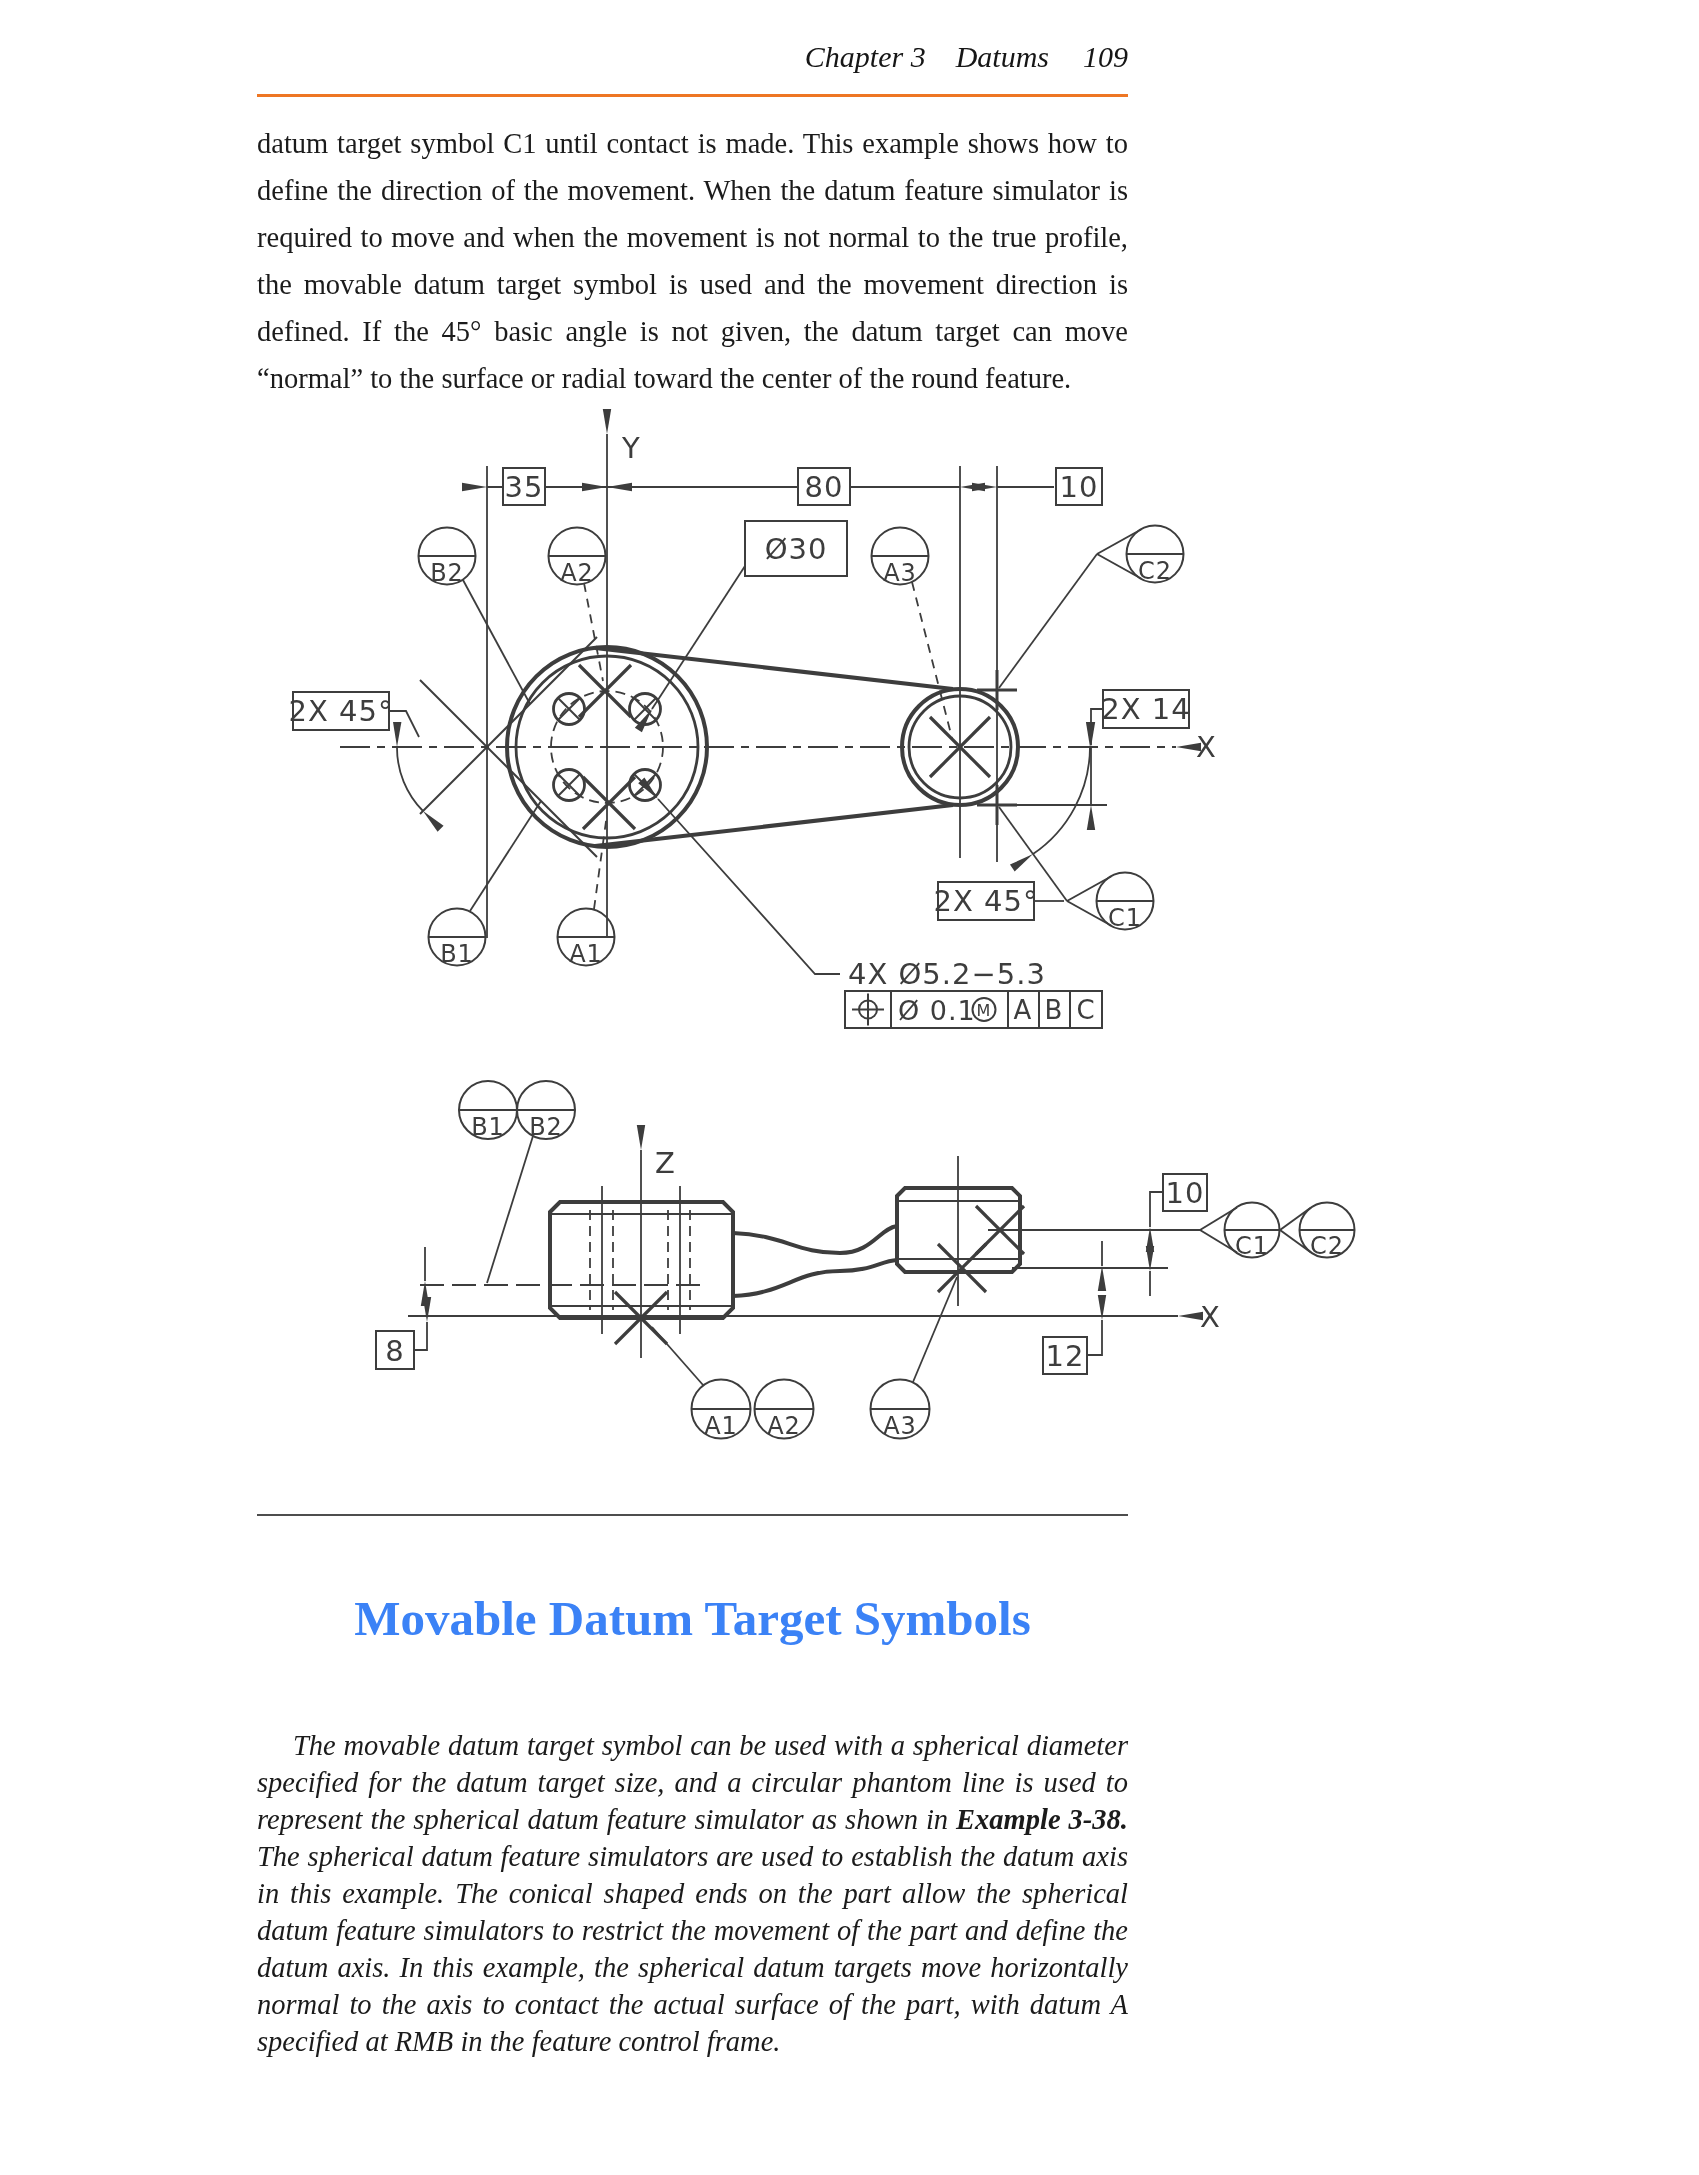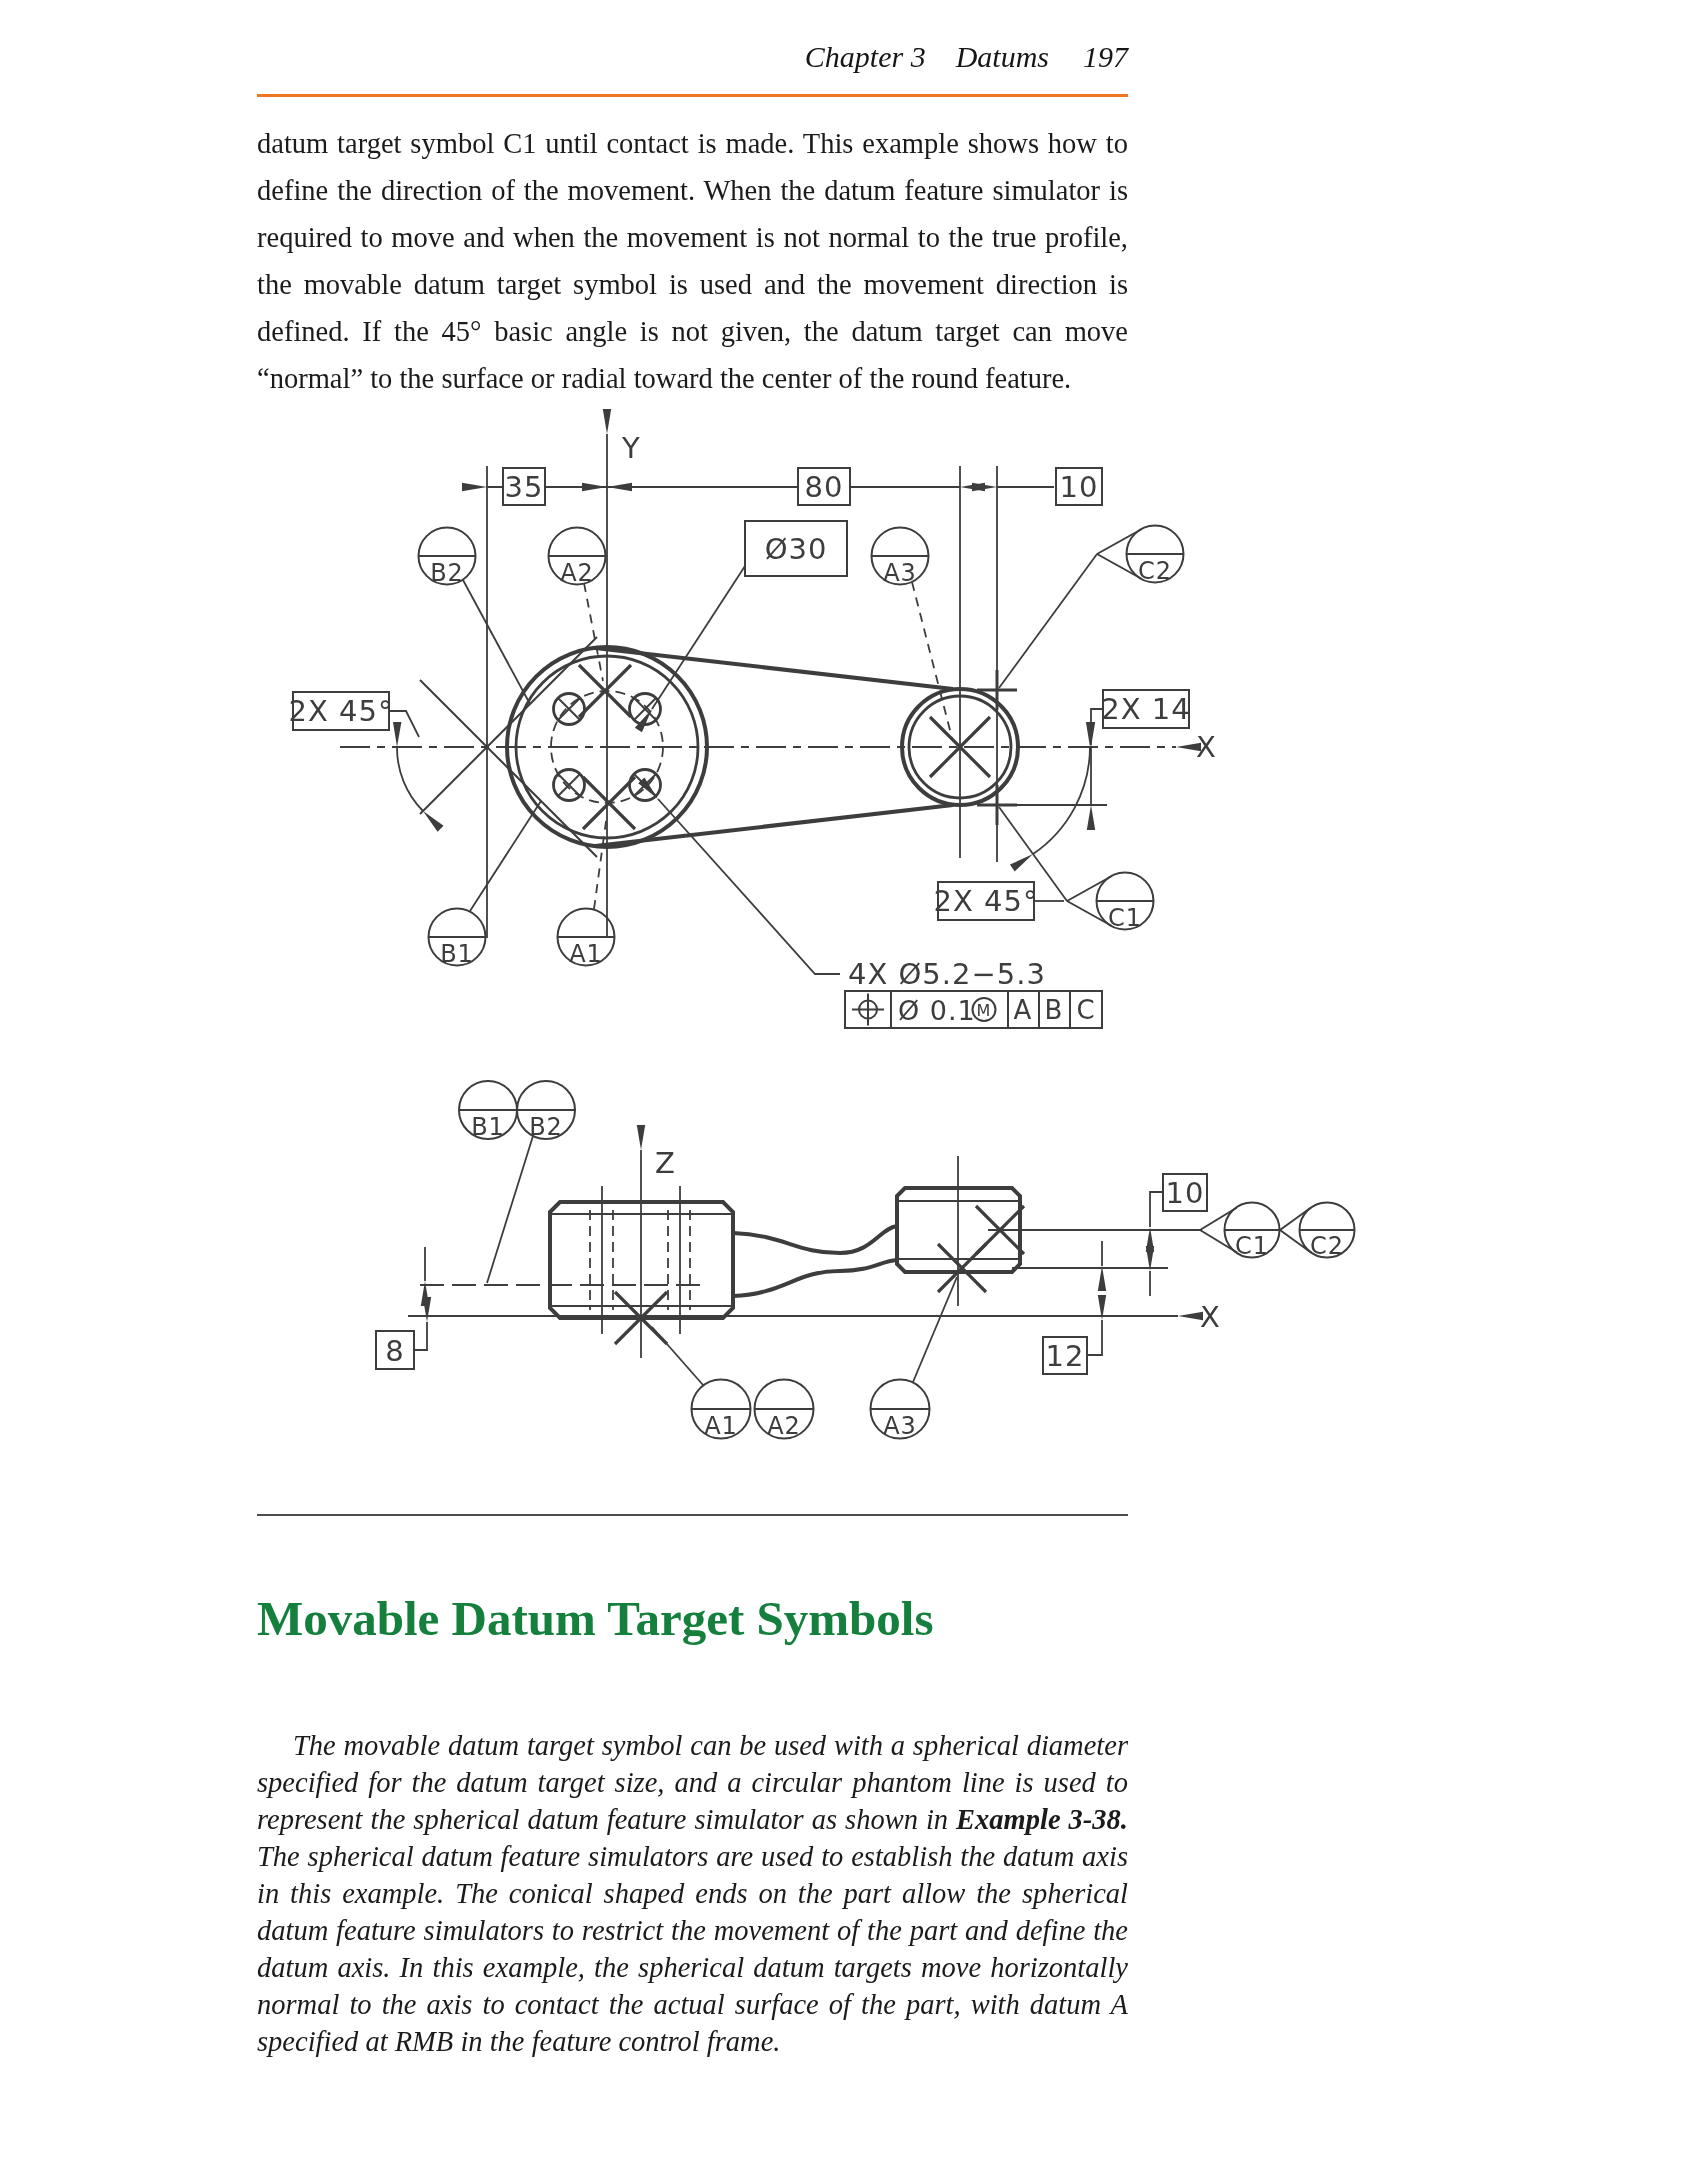--- a/index.html
+++ b/index.html
@@ -12,22 +12,22 @@
   .hdr .gap2{margin-left:34px;font-style:italic;}
   .rule-orange{position:absolute;left:257px;top:94px;width:871px;height:3px;background:#EE7623;}
   .para{position:absolute;left:257px;width:871px;font-size:28.5px;line-height:47px;
         text-align:justify;color:#1b1b1b;}
   #para1{top:120px;}
   #para2{top:1727px;line-height:37px;text-indent:36px;font-style:italic;}
   .cap{position:absolute;left:257px;top:1476px;width:871px;font-size:27.5px;color:#111;}
   .cap b{font-weight:bold;}
   .cap .cap-rest{margin-left:7px;}
   .rule-cap{position:absolute;left:257px;top:1514px;width:871px;height:2px;background:#4d4d4d;}
-  .headline{position:absolute;left:257px;top:1590px;width:871px;
-            font-weight:bold;font-size:49px;line-height:57px;color:#15803d;}
+  .headline{position:absolute;left:257px;top:1590px;width:871px;text-align:center;
+            font-weight:bold;font-size:49px;line-height:57px;color:#3b82f6;}
   svg text{font-family:"DejaVu Sans",sans-serif;fill:#3d3d3d;letter-spacing:1px;}
   .t29{font-size:29px;} .t24{font-size:24px;} .t27{font-size:27px;} .t26{font-size:26px;}
   .t16{font-size:16px;}
   .ln{stroke:#3d3d3d;stroke-width:1.8;fill:none;}
   .ln2{stroke:#3d3d3d;stroke-width:2;fill:none;}
   .ln3{stroke:#3d3d3d;stroke-width:3;fill:none;}
   .lnx{stroke:#3d3d3d;stroke-width:3.2;fill:none;}
   .thick{stroke:#3d3d3d;stroke-width:4;fill:none;}
   .med{stroke:#3d3d3d;stroke-width:2.8;fill:none;}
   .dimbox{fill:#ffffff;stroke:#3d3d3d;stroke-width:2;}
@@ -35,21 +35,21 @@
   .dashlong{stroke-dasharray:24 8;}
   .dashdot{stroke-dasharray:30 7 8 7;}
   .dashhid{stroke-dasharray:10 6;}
 </style>
 </head>
 <body>
 
 <div class="page">
 
   <div class="hdr">
-    <span>Chapter 3</span><span class="gap1">Datums</span><span class="gap2">197</span>
+    <span>Chapter 3</span><span class="gap1">Datums</span><span class="gap2">109</span>
   </div>
   <div class="rule-orange"></div>
 
   <div class="para" id="para1">
     <span>datum target symbol C1 until contact is made. This example shows how to define the direction of the movement. When the datum feature simulator is required to move and when the movement is not normal to the true profile, the movable datum target symbol is used and the movement direction is defined. If the 45° basic angle is not given, the datum target can move “normal” to the surface or radial toward the center of the round feature.</span>
   </div>
 
   <svg width="1699" height="2175" viewBox="0 0 1699 2175" style="position:absolute;left:0;top:0;">
     <defs>
       <marker id="arw" viewBox="0 0 26 10" refX="0.5" refY="5" markerWidth="26" markerHeight="10" orient="auto-start-reverse" markerUnits="userSpaceOnUse">

